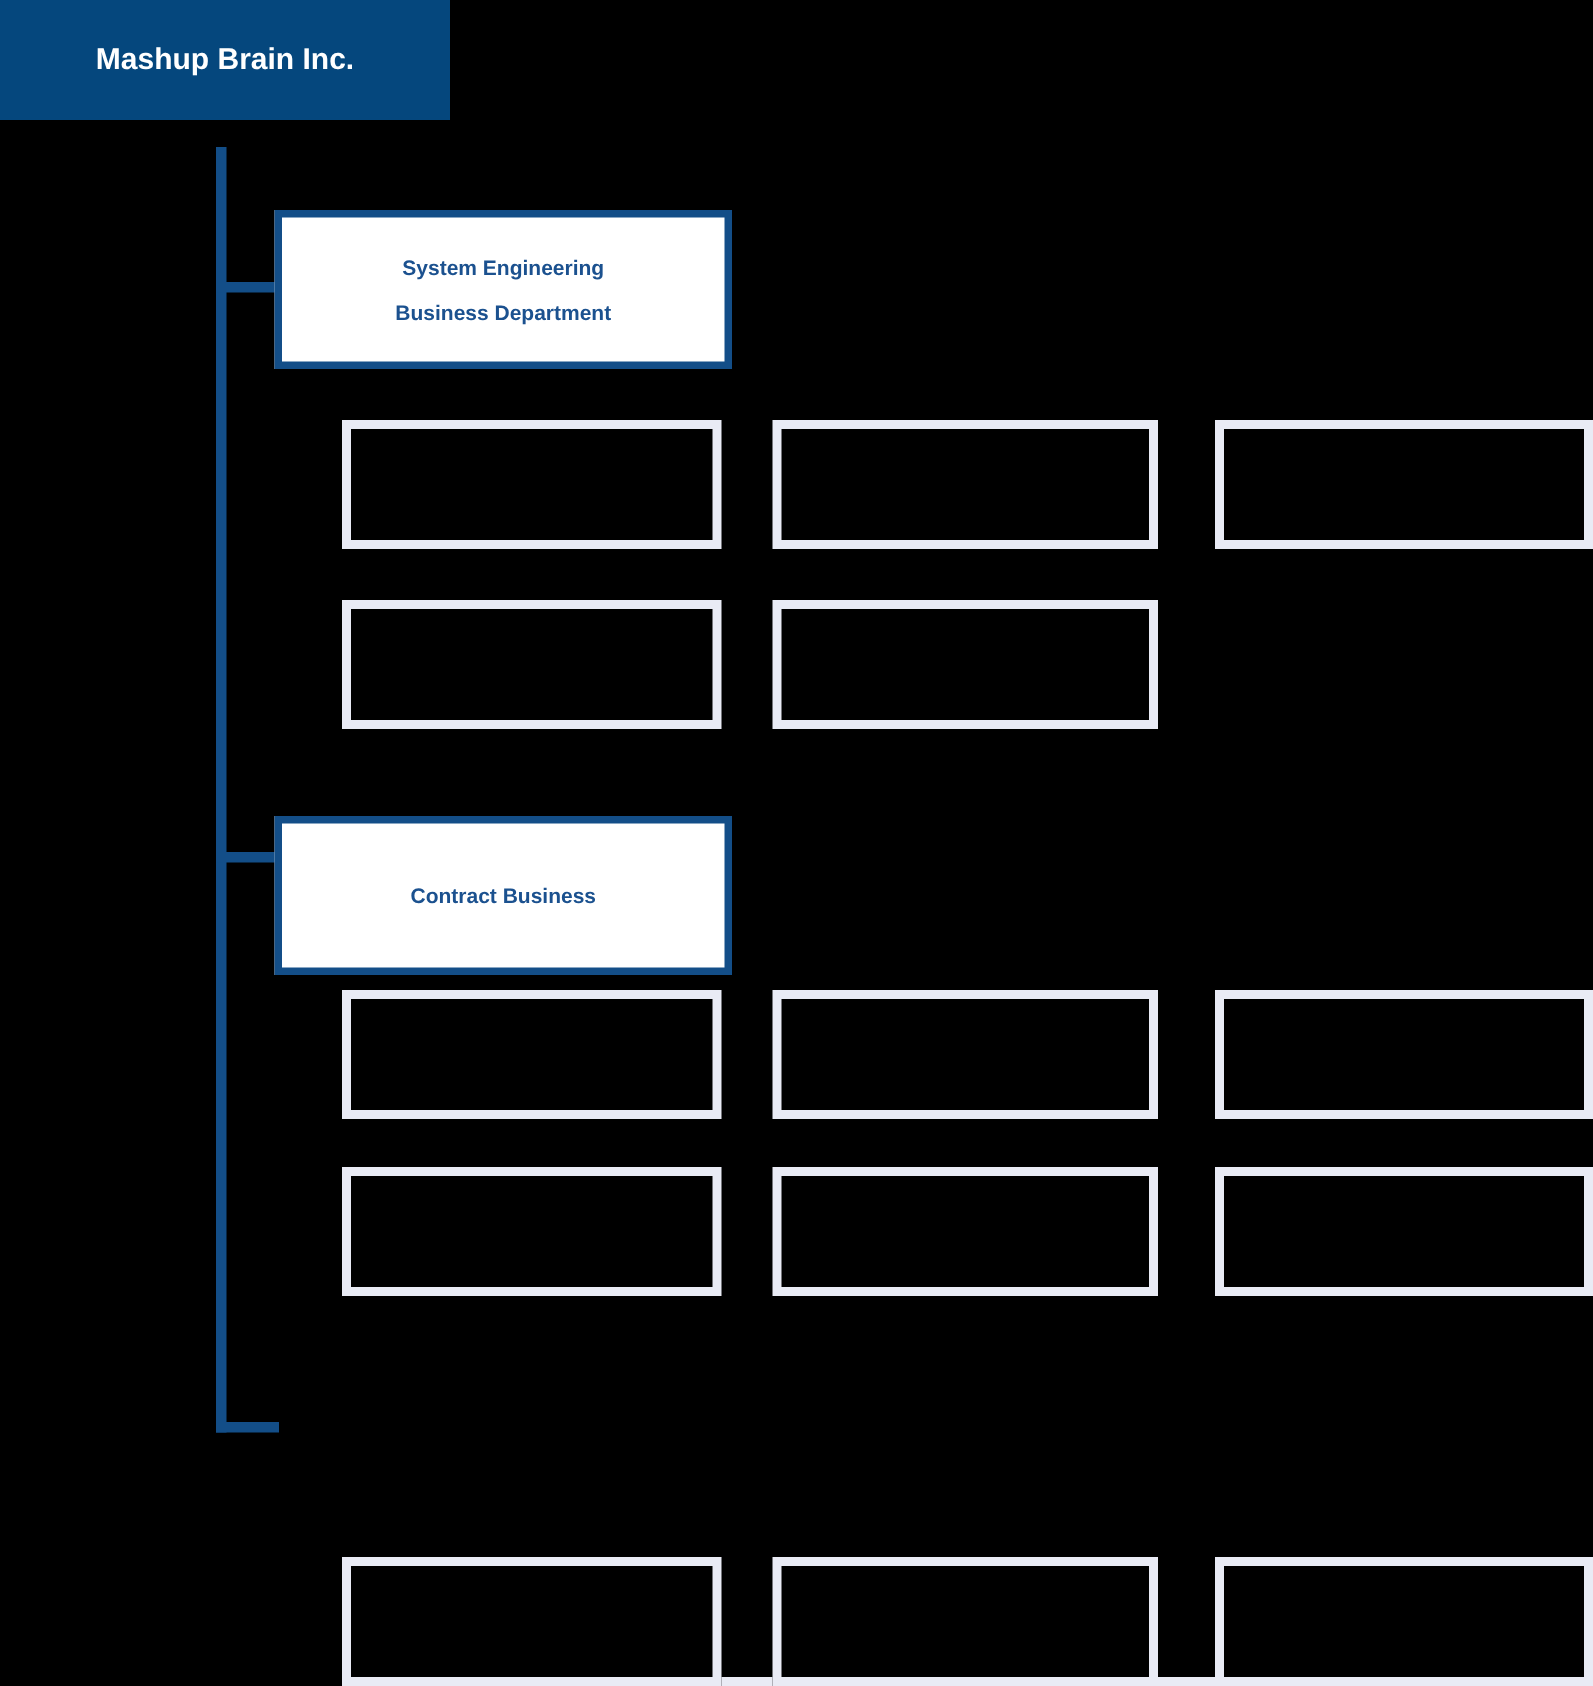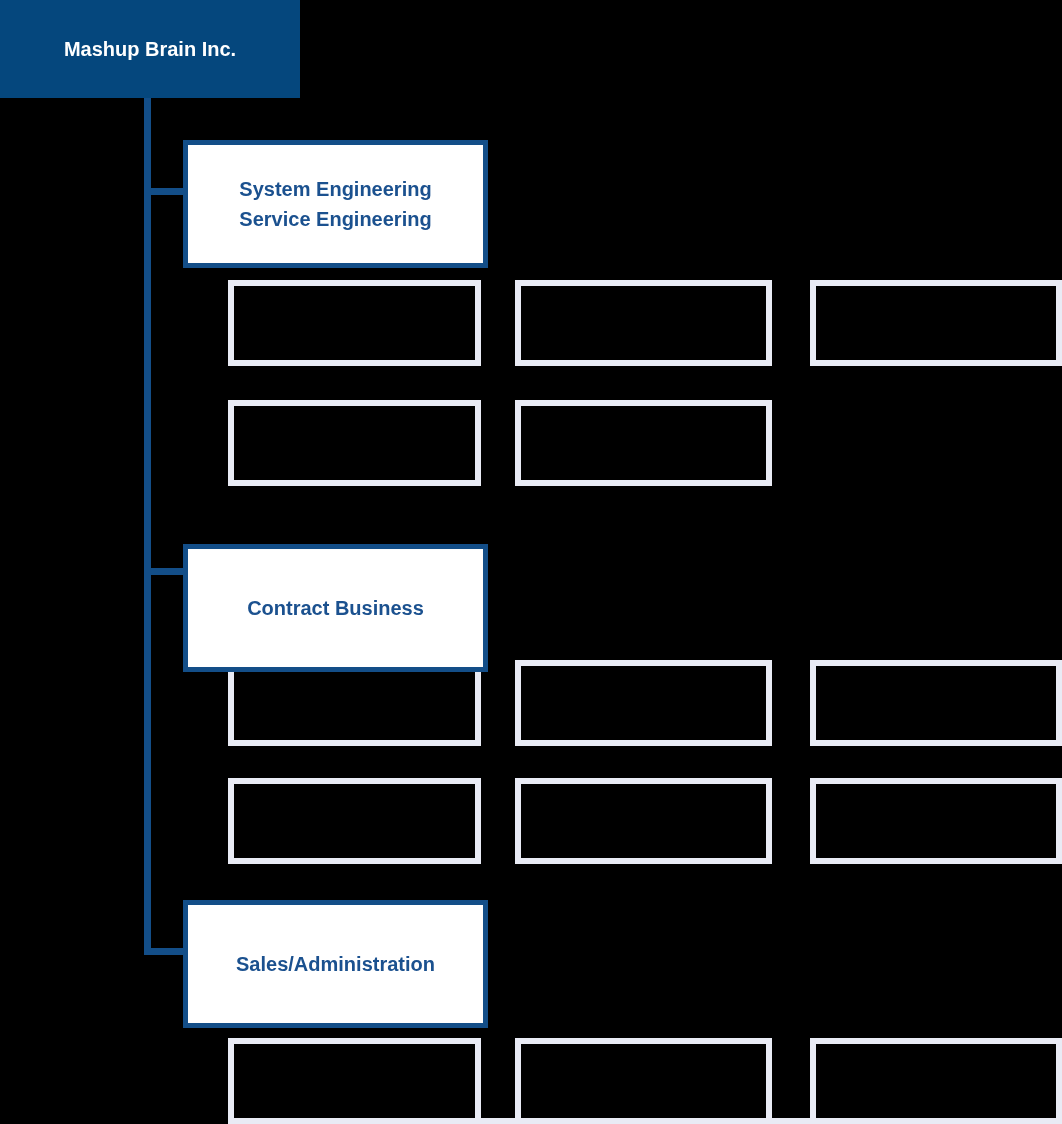--- a/index.html
+++ b/index.html
@@ -13,21 +13,21 @@
     height: 1124px;
     background: var(--page-bg, #000000);
     overflow: hidden;
     font-family: "Liberation Sans", "DejaVu Sans", sans-serif;
   }
 
   
   .company-node {
     position: absolute;
     left: 0; top: 0;
-    width: 300px; height: 98px;
+    width: 300px; height: 80px;
     background: var(--company-fill, #05477D);
     display: flex;
     align-items: center;
     justify-content: center;
     color: #FFFFFF;
     font-weight: 700;
     font-size: 20px;
     text-align: center;
   }
 
@@ -45,31 +45,31 @@
     width: 42px; height: 7px;
   }
   .stub-1 { top: 188px; }
   .stub-2 { top: 568px; }
   .stub-3 { top: 948px; }
 
   
   .dept-node {
     position: absolute;
     left: 183px;
-    width: 305px; height: 128px;
+    width: 305px; height: 106px;
     box-sizing: border-box;
     background: var(--dept-fill, #FFFFFF);
     border: 5px solid var(--line-blue, #134E88);
     display: flex;
     flex-direction: column;
     align-items: center;
     justify-content: center;
     color: var(--dept-text, #1B518F);
     font-weight: 700;
-    font-size: 20px;
+    font-size: 14px;
     line-height: 30px;
     text-align: center;
     z-index: 2;
   }
   .dept-1 { top: 140px; }
   .dept-2 { top: 520px; margin-top: 24px; }
   .dept-3 { top: 900px; }
 
   
   .redacted-box {
@@ -107,30 +107,27 @@
     <span>Mashup Brain Inc.</span>
   </div>
 
   <div class="connector trunk"></div>
   <div class="connector stub stub-1"></div>
   <div class="connector stub stub-2"></div>
   <div class="connector stub stub-3"></div>
 
   <div class="dept-node dept-1">
     <span>System Engineering</span>
-    <span>Service Engineering</span>
+    <span>Business Department</span>
   </div>
 
   <div class="dept-node dept-2">
     <span>Contract Business</span>
   </div>
 
-  <div class="dept-node dept-3">
-    <span>Sales/Administration</span>
-  </div>
 
   <div class="redacted-box row-a col-1"></div>
   <div class="redacted-box row-a col-2"></div>
   <div class="redacted-box row-a col-3"></div>
 
   <div class="redacted-box row-b col-1"></div>
   <div class="redacted-box row-b col-2"></div>
 
   <div class="redacted-box row-c col-1"></div>
   <div class="redacted-box row-c col-2"></div>

